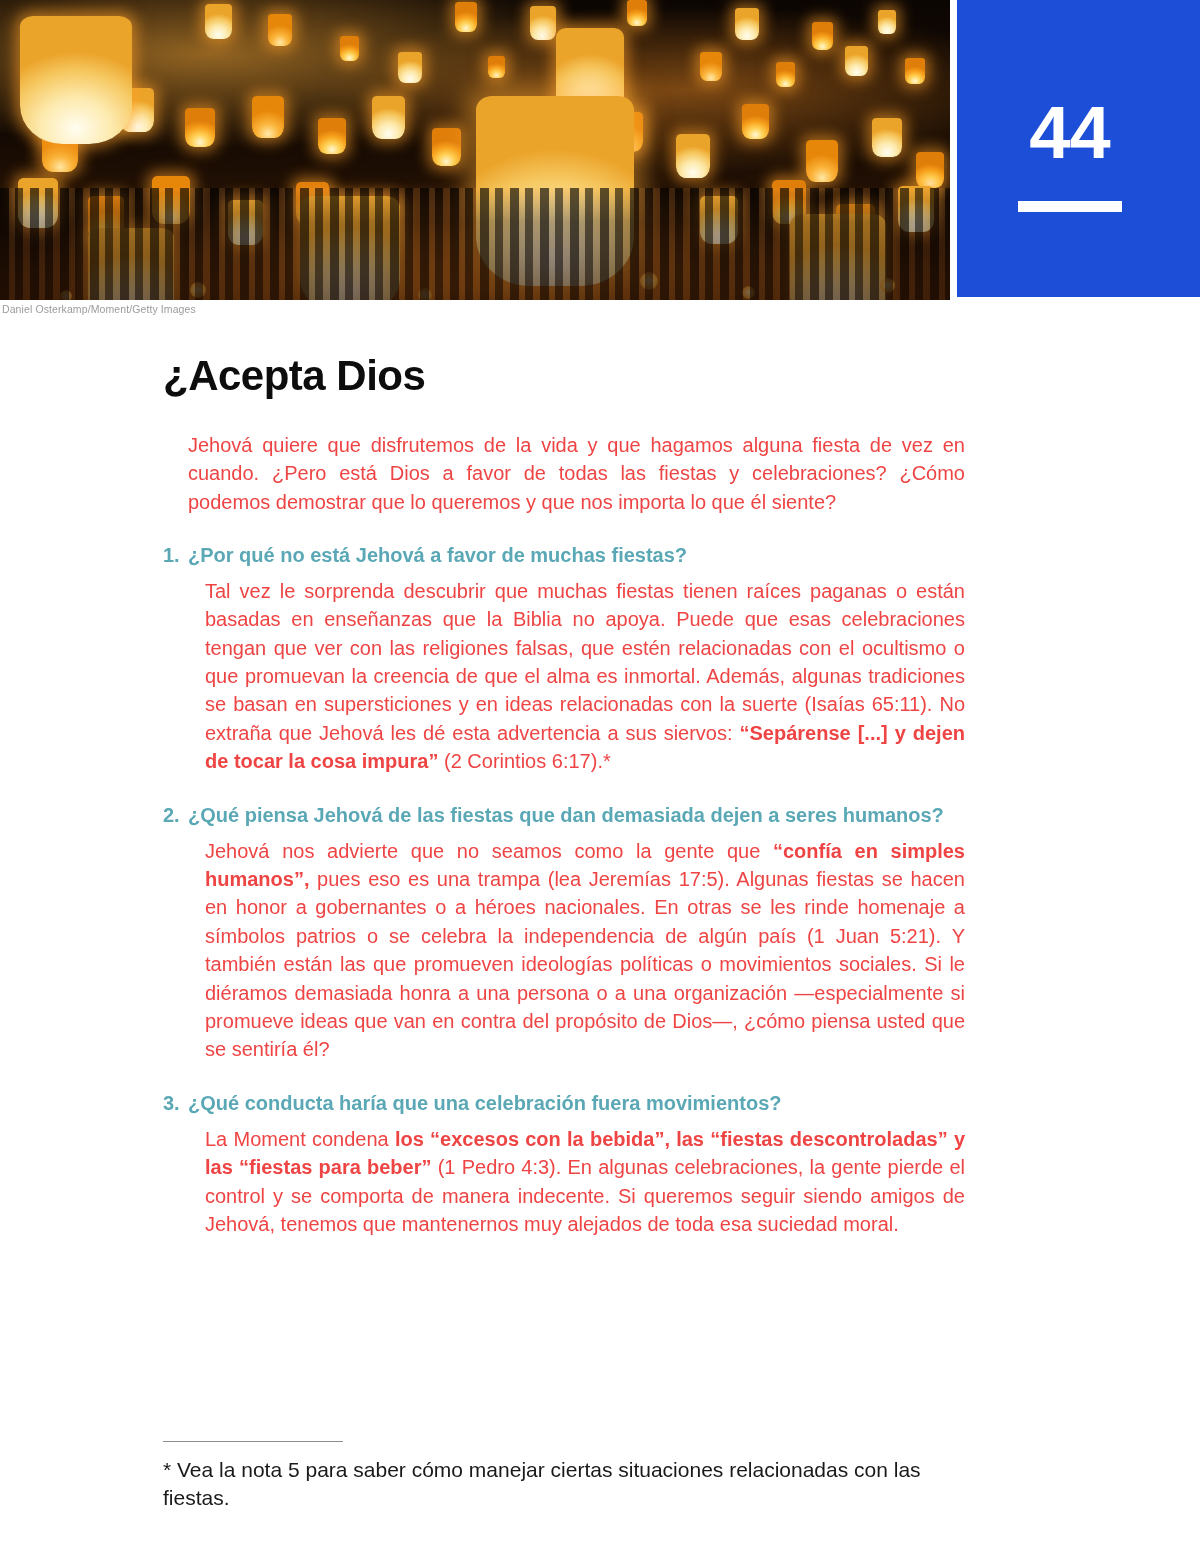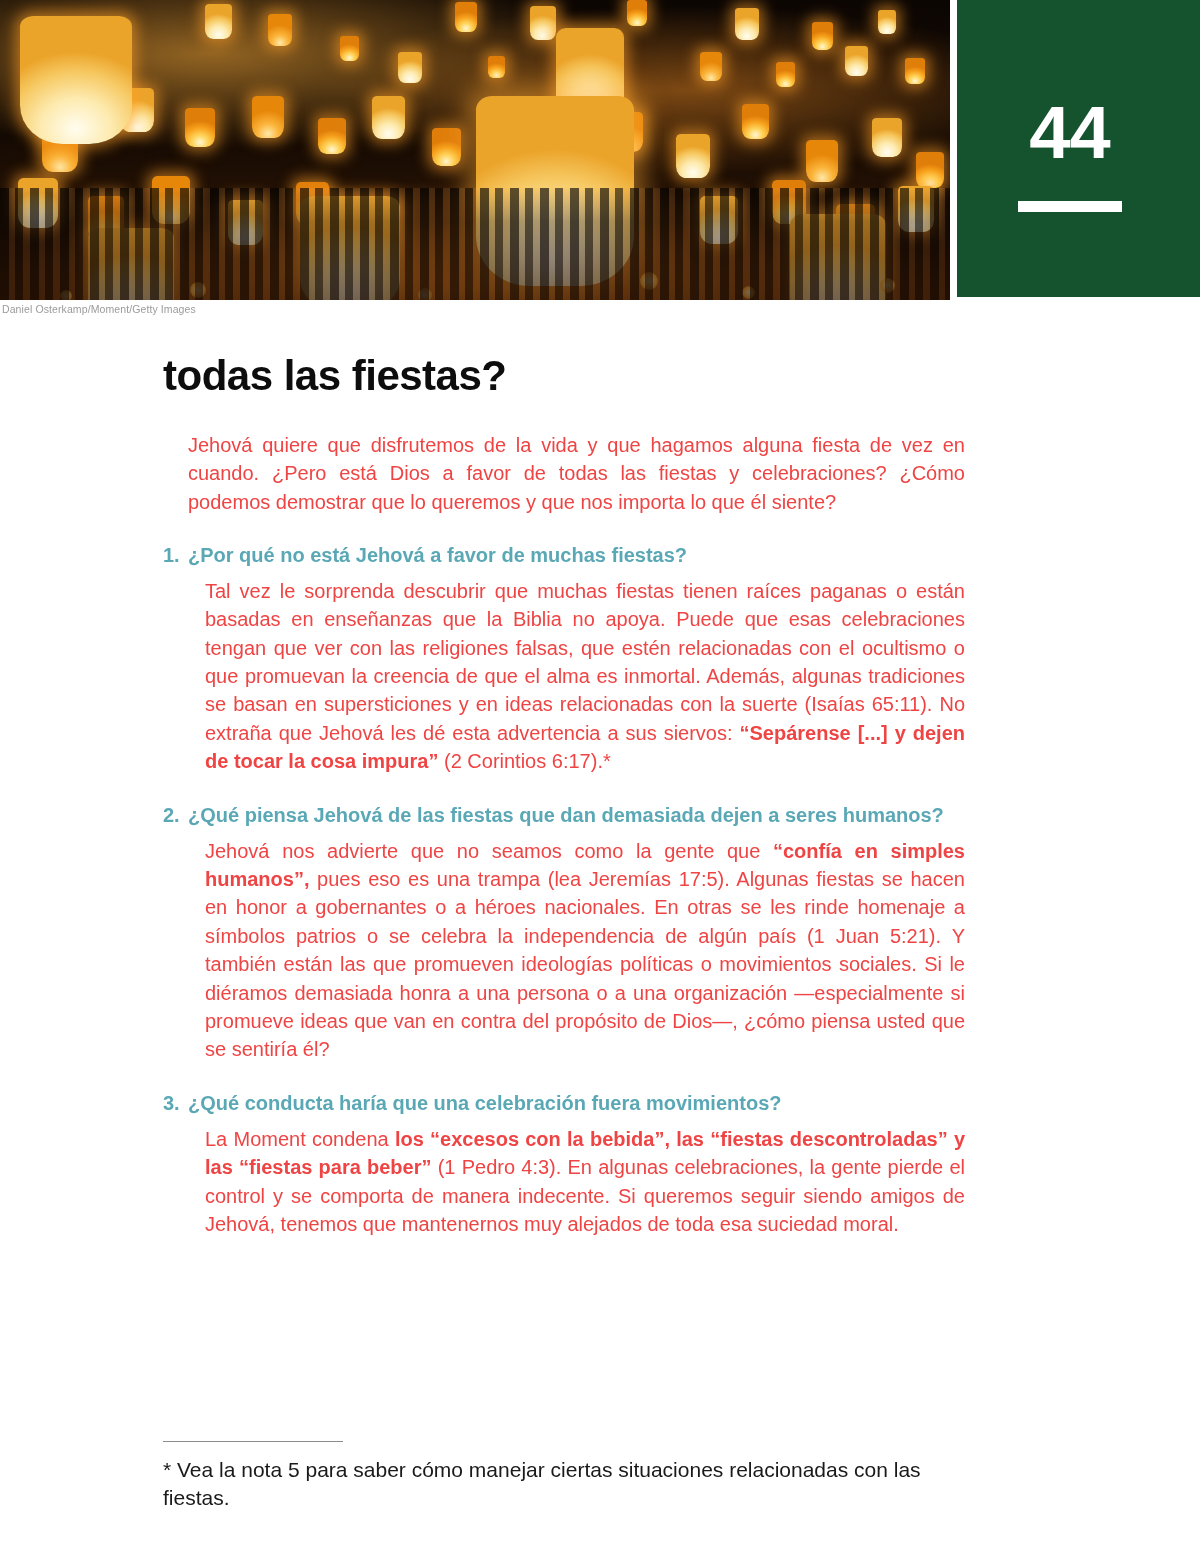--- a/index.html
+++ b/index.html
@@ -81,21 +81,21 @@
     border-radius: 50%;
     background: radial-gradient(circle, #fff3c0 0%, #ffb33c 55%, rgba(255,140,30,0) 100%);
   }
 
   .hero-number {
     position: absolute;
     left: 957px;
     top: 0;
     width: 243px;
     height: 297px;
-    background: #14532d;
+    background: #1d4ed8;
   }
   .hero-number .num {
     position: absolute;
     left: 0;
     right: 18px;
     top: 96px;
     text-align: center;
     color: #ffffff;
     font-size: 74px;
     font-weight: bold;
@@ -259,21 +259,21 @@
       <div class="num">44</div>
       <div class="rule"></div>
     </div>
   </div>
 
   <div class="photo-credit">Daniel Osterkamp/Moment/Getty Images</div>
 
   <div class="article">
 
     <h1 class="title">
-      <span class="l2">todas las fiestas?</span>
+      <span>¿Acepta Dios</span>
     </h1>
 
     <div class="body-col">
       <p class="body">Jehová quiere que disfrutemos de la vida y que hagamos alguna fiesta de vez en cuando. ¿Pero está Dios a favor de todas las fiestas y celebraciones? ¿Cómo podemos demostrar que lo queremos y que nos importa lo que él siente?</p>
     </div>
 
     <div class="qheading">
       <span class="qnum">1.</span>
       <span class="qtext">¿Por qué no está Jehová a favor de muchas fiestas?</span>
     </div>

